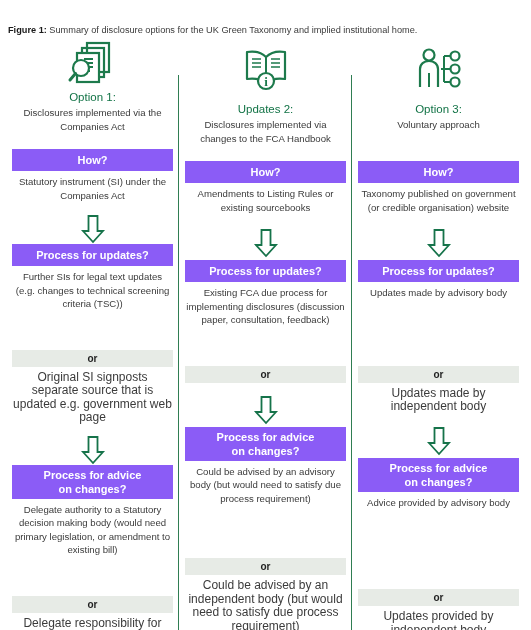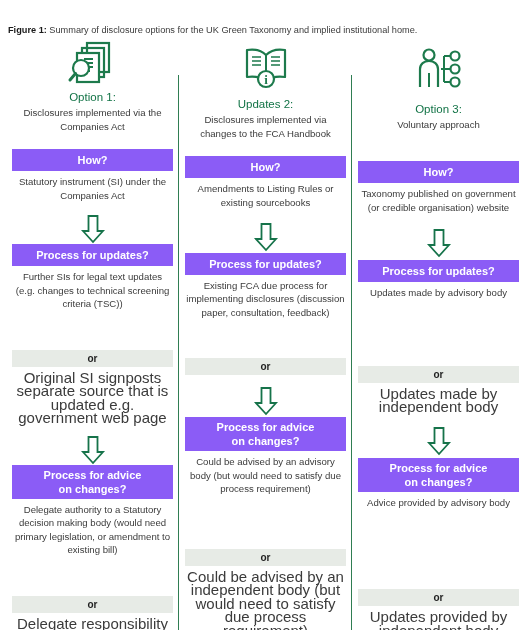--- a/index.html
+++ b/index.html
@@ -105,21 +105,21 @@
     background: #e7ebe6;
     color: #1f1f1f;
     text-align: center;
     font-size: 10px;
     font-weight: bold;
     padding: 3px 2px;
     margin-top: 29px;
   }
   .or-body {
     text-align: center;
-    font-size: 15px;
+    font-size: 12px;
     line-height: 13.5px;
     color: #3b3b3b;
     margin-top: 4px;
     padding: 0 1px;
   }
 
   
   .arrow {
     display: flex;
     justify-content: center;

